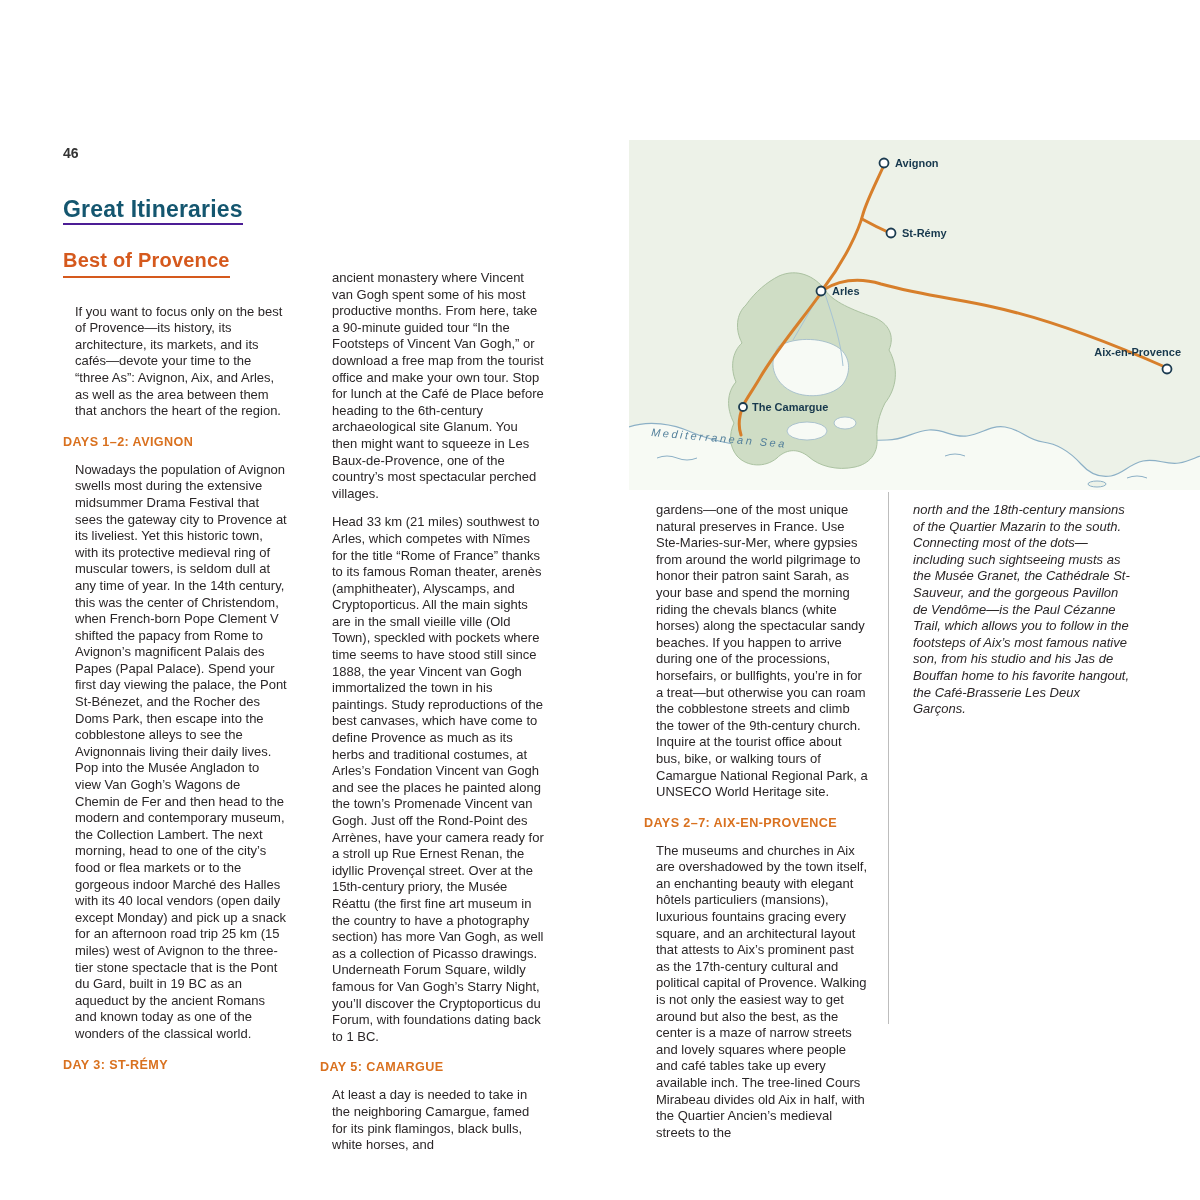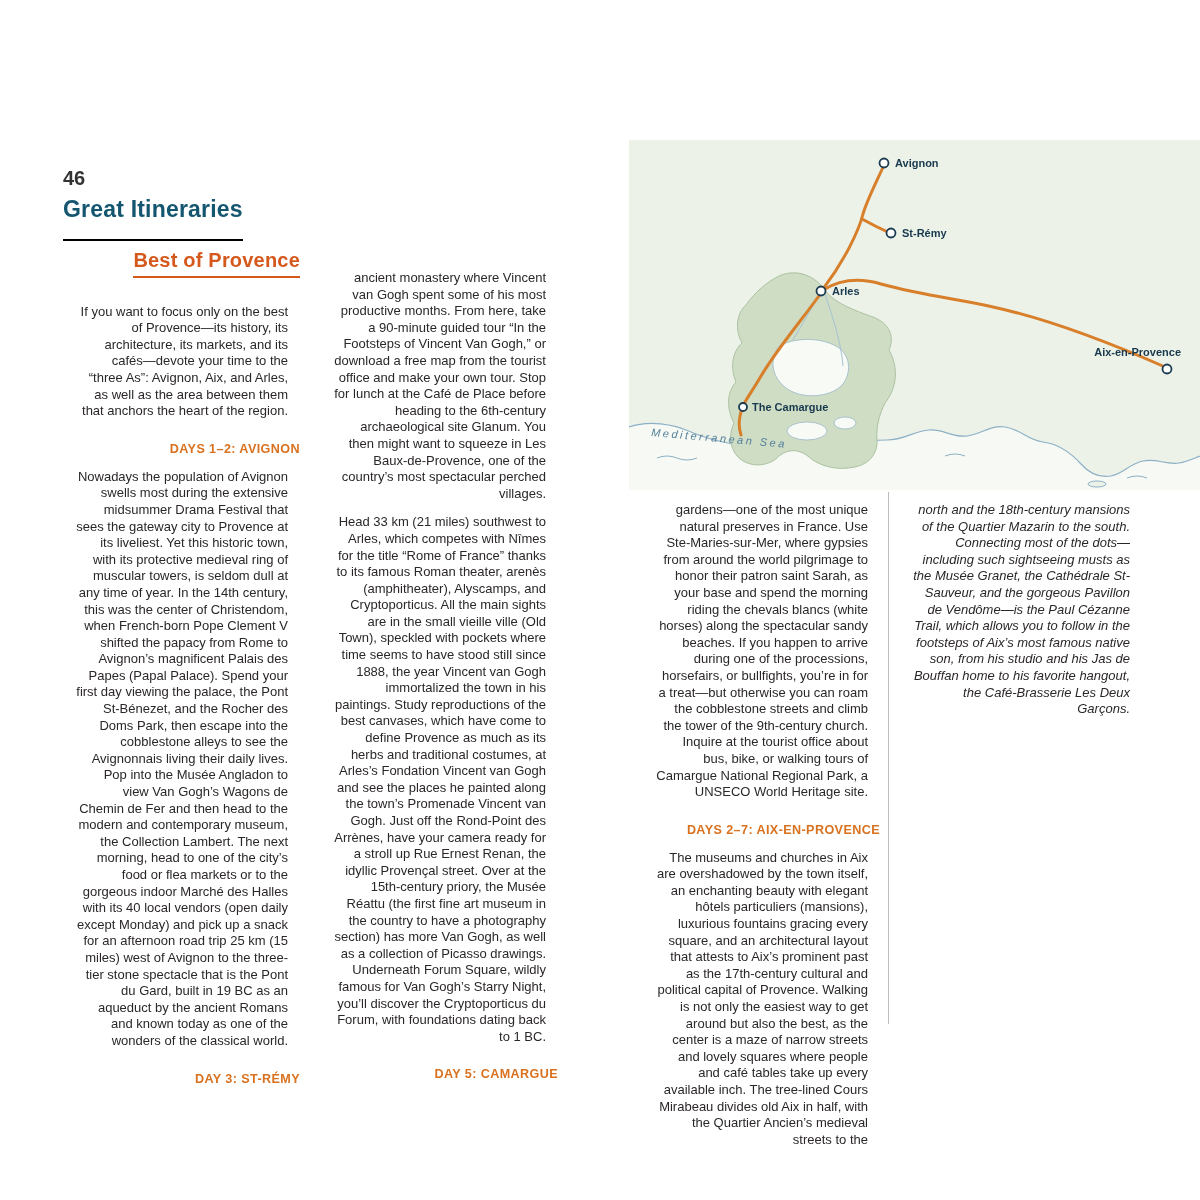--- a/index.html
+++ b/index.html
@@ -1,35 +1,35 @@
 <!DOCTYPE html>
 <html><head>
 <meta charset="utf-8">
 <style>
   html,body { margin:0; padding:0; background:#ffffff; }
   .page {
     position:relative; width:1200px; height:1200px; background:#ffffff;
     font-family:"Liberation Sans", sans-serif; color:#2b2728; overflow:hidden;
   }
   .pagenum {
-    position:absolute; left:63px; top:167px;
-    font-size:20px; font-weight:bold; color:#333333;
+    position:absolute; left:63px; top:145px;
+    font-size:14px; font-weight:bold; color:#333333;
   }
   .main-title {
     position:absolute; left:63px; top:196px; margin:0;
     font-size:23px; font-weight:bold; color:#14566f; letter-spacing:0.2px;
-    border-bottom:2px solid #000000; padding-bottom:16px;
+    border-bottom:2px solid #4c1d95; padding-bottom:0;
   }
   .col {
-    position:absolute; font-size:13px; line-height:16.6px; text-align:right;
+    position:absolute; font-size:13px; line-height:16.6px; text-align:left;
   }
   .col p { margin:12px; }
   .col h3 {
     color:#d9711f; font-size:12.6px; font-weight:bold; letter-spacing:0.4px;
-    margin:22px 0 2px 0; line-height:15px;
+    margin:15px 0 2px 0; line-height:15px;
   }
   .subtitle {
     display:inline-block; font-size:20px; font-weight:bold; color:#d5591d;
     border-bottom:2px solid #d5591d; padding-bottom:7px; margin:0 0 14px 0;
     letter-spacing:0.2px;
   }
   .col1 { left:63px;  top:252px; width:237px; }
   .col2 { left:320px; top:258px; width:238px; }
   .col3 { left:644px; top:490px; width:236px; }
   .col4 { left:901px; top:490px; width:241px;font-style:italic; }
@@ -123,20 +123,21 @@
     <p>If you want to focus only on the best of Provence—its history, its architecture, its markets, and its cafés—devote your time to the “three As”: Avignon, Aix, and Arles, as well as the area between them that anchors the heart of the region.</p>
     <h3>DAYS 1–2: AVIGNON</h3>
     <p>Nowadays the population of Avignon swells most during the extensive midsummer Drama Festival that sees the gateway city to Provence at its liveliest. Yet this historic town, with its protective medieval ring of muscular towers, is seldom dull at any time of year. In the 14th century, this was the center of Christendom, when French-born Pope Clement V shifted the papacy from Rome to Avignon’s magnificent Palais des Papes (Papal Palace). Spend your first day viewing the palace, the Pont St-Bénezet, and the Rocher des Doms Park, then escape into the cobblestone alleys to see the Avignonnais living their daily lives. Pop into the Musée Angladon to view Van Gogh’s Wagons de Chemin de Fer and then head to the modern and contemporary museum, the Collection Lambert. The next morning, head to one of the city’s food or flea markets or to the gorgeous indoor Marché des Halles with its 40 local vendors (open daily except Monday) and pick up a snack for an afternoon road trip 25 km (15 miles) west of Avignon to the three-tier stone spectacle that is the Pont du Gard, built in 19 BC as an aqueduct by the ancient Romans and known today as one of the wonders of the classical world.</p>
     <h3>DAY 3: ST-RÉMY</h3>
   </section>
 
   <section class="col col2">
     <p>ancient monastery where Vincent van Gogh spent some of his most productive months. From here, take a 90-minute guided tour “In the Footsteps of Vincent Van Gogh,” or download a free map from the tourist office and make your own tour. Stop for lunch at the Café de Place before heading to the 6th-century archaeological site Glanum. You then might want to squeeze in Les Baux-de-Provence, one of the country’s most spectacular perched villages.</p>
     <p>Head 33 km (21 miles) southwest to Arles, which competes with Nîmes for the title “Rome of France” thanks to its famous Roman theater, arenès (amphitheater), Alyscamps, and Cryptoporticus. All the main sights are in the small vieille ville (Old Town), speckled with pockets where time seems to have stood still since 1888, the year Vincent van Gogh immortalized the town in his paintings. Study reproductions of the best canvases, which have come to define Provence as much as its herbs and traditional costumes, at Arles’s Fondation Vincent van Gogh and see the places he painted along the town’s Promenade Vincent van Gogh. Just off the Rond-Point des Arrènes, have your camera ready for a stroll up Rue Ernest Renan, the idyllic Provençal street. Over at the 15th-century priory, the Musée Réattu (the first fine art museum in the country to have a photography section) has more Van Gogh, as well as a collection of Picasso drawings. Underneath Forum Square, wildly famous for Van Gogh’s Starry Night, you’ll discover the Cryptoporticus du Forum, with foundations dating back to 1 BC.</p>
     <h3>DAY 5: CAMARGUE</h3>
+    <p>At least a day is needed to take in the neighboring Camargue, famed for its pink flamingos, black bulls, white horses, and</p>
   </section>
 
   <section class="col col3">
     <p>gardens—one of the most unique natural preserves in France. Use Ste-Maries-sur-Mer, where gypsies from around the world pilgrimage to honor their patron saint Sarah, as your base and spend the morning riding the chevals blancs (white horses) along the spectacular sandy beaches. If you happen to arrive during one of the processions, horsefairs, or bullfights, you’re in for a treat—but otherwise you can roam the cobblestone streets and climb the tower of the 9th-century church. Inquire at the tourist office about bus, bike, or walking tours of Camargue National Regional Park, a UNSECO World Heritage site.</p>
     <h3>DAYS 2–7: AIX-EN-PROVENCE</h3>
     <p>The museums and churches in Aix are overshadowed by the town itself, an enchanting beauty with elegant hôtels particuliers (mansions), luxurious fountains gracing every square, and an architectural layout that attests to Aix’s prominent past as the 17th-century cultural and political capital of Provence. Walking is not only the easiest way to get around but also the best, as the center is a maze of narrow streets and lovely squares where people and café tables take up every available inch. The tree-lined Cours Mirabeau divides old Aix in half, with the Quartier Ancien’s medieval streets to the</p>
   </section>
 
   <div class="vrule"></div>
 

